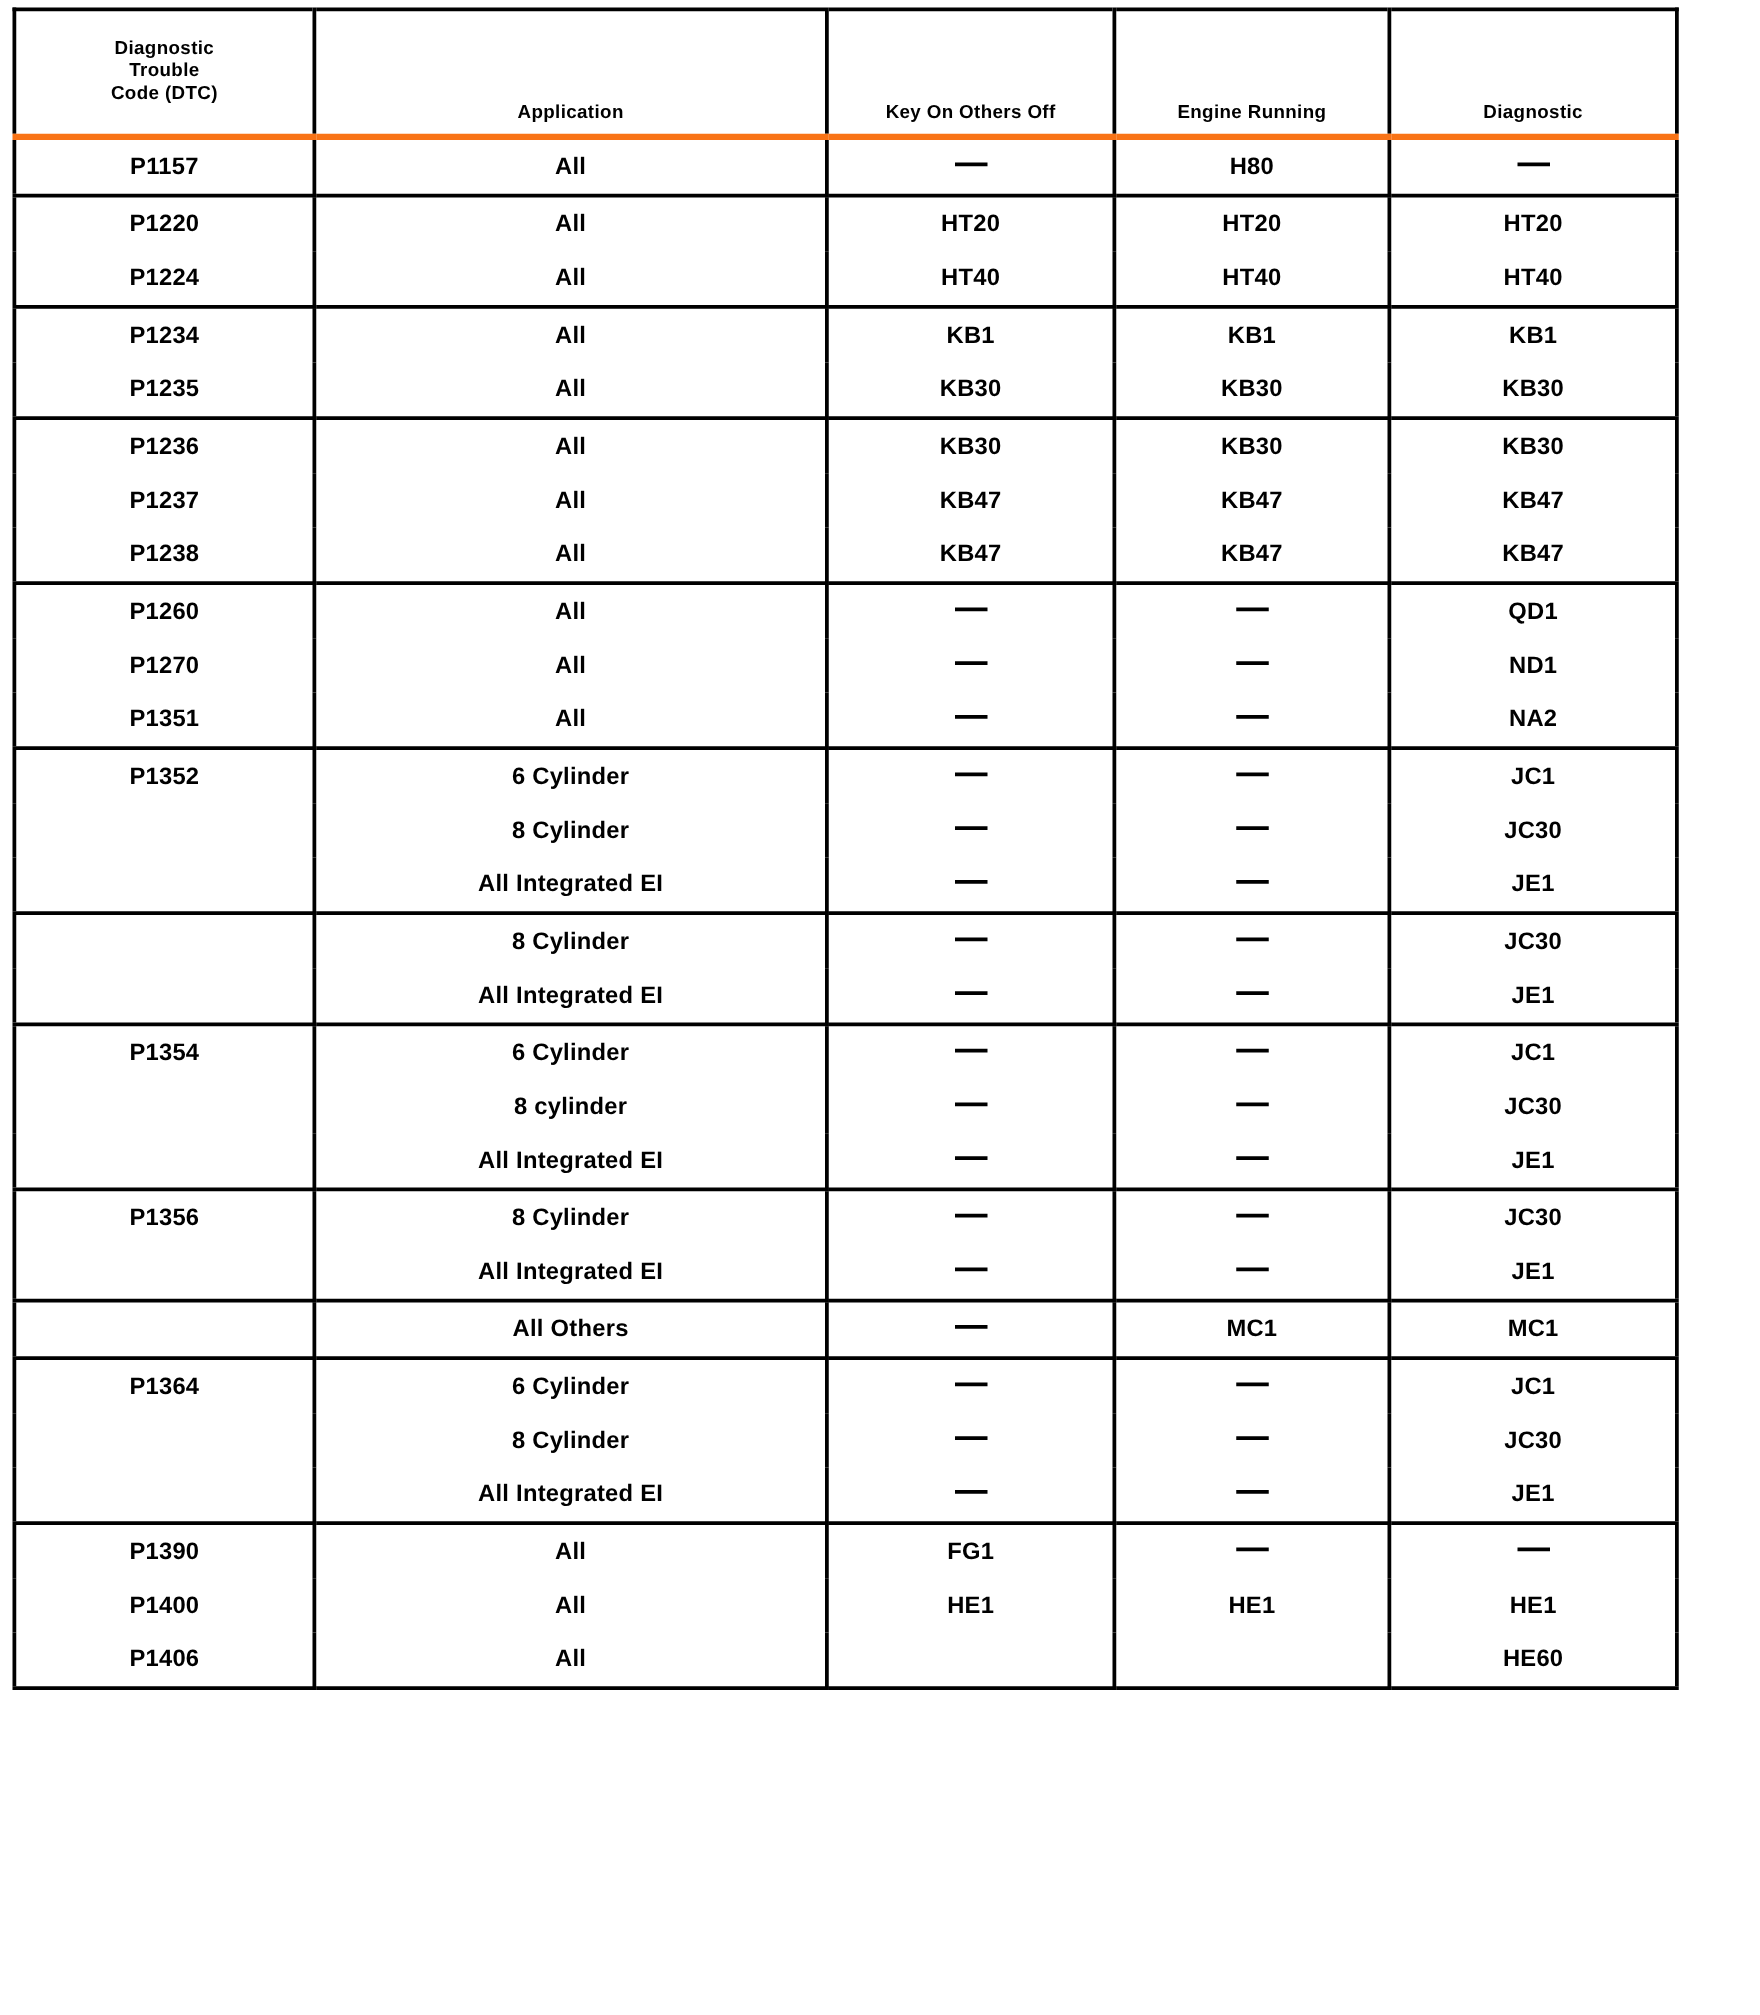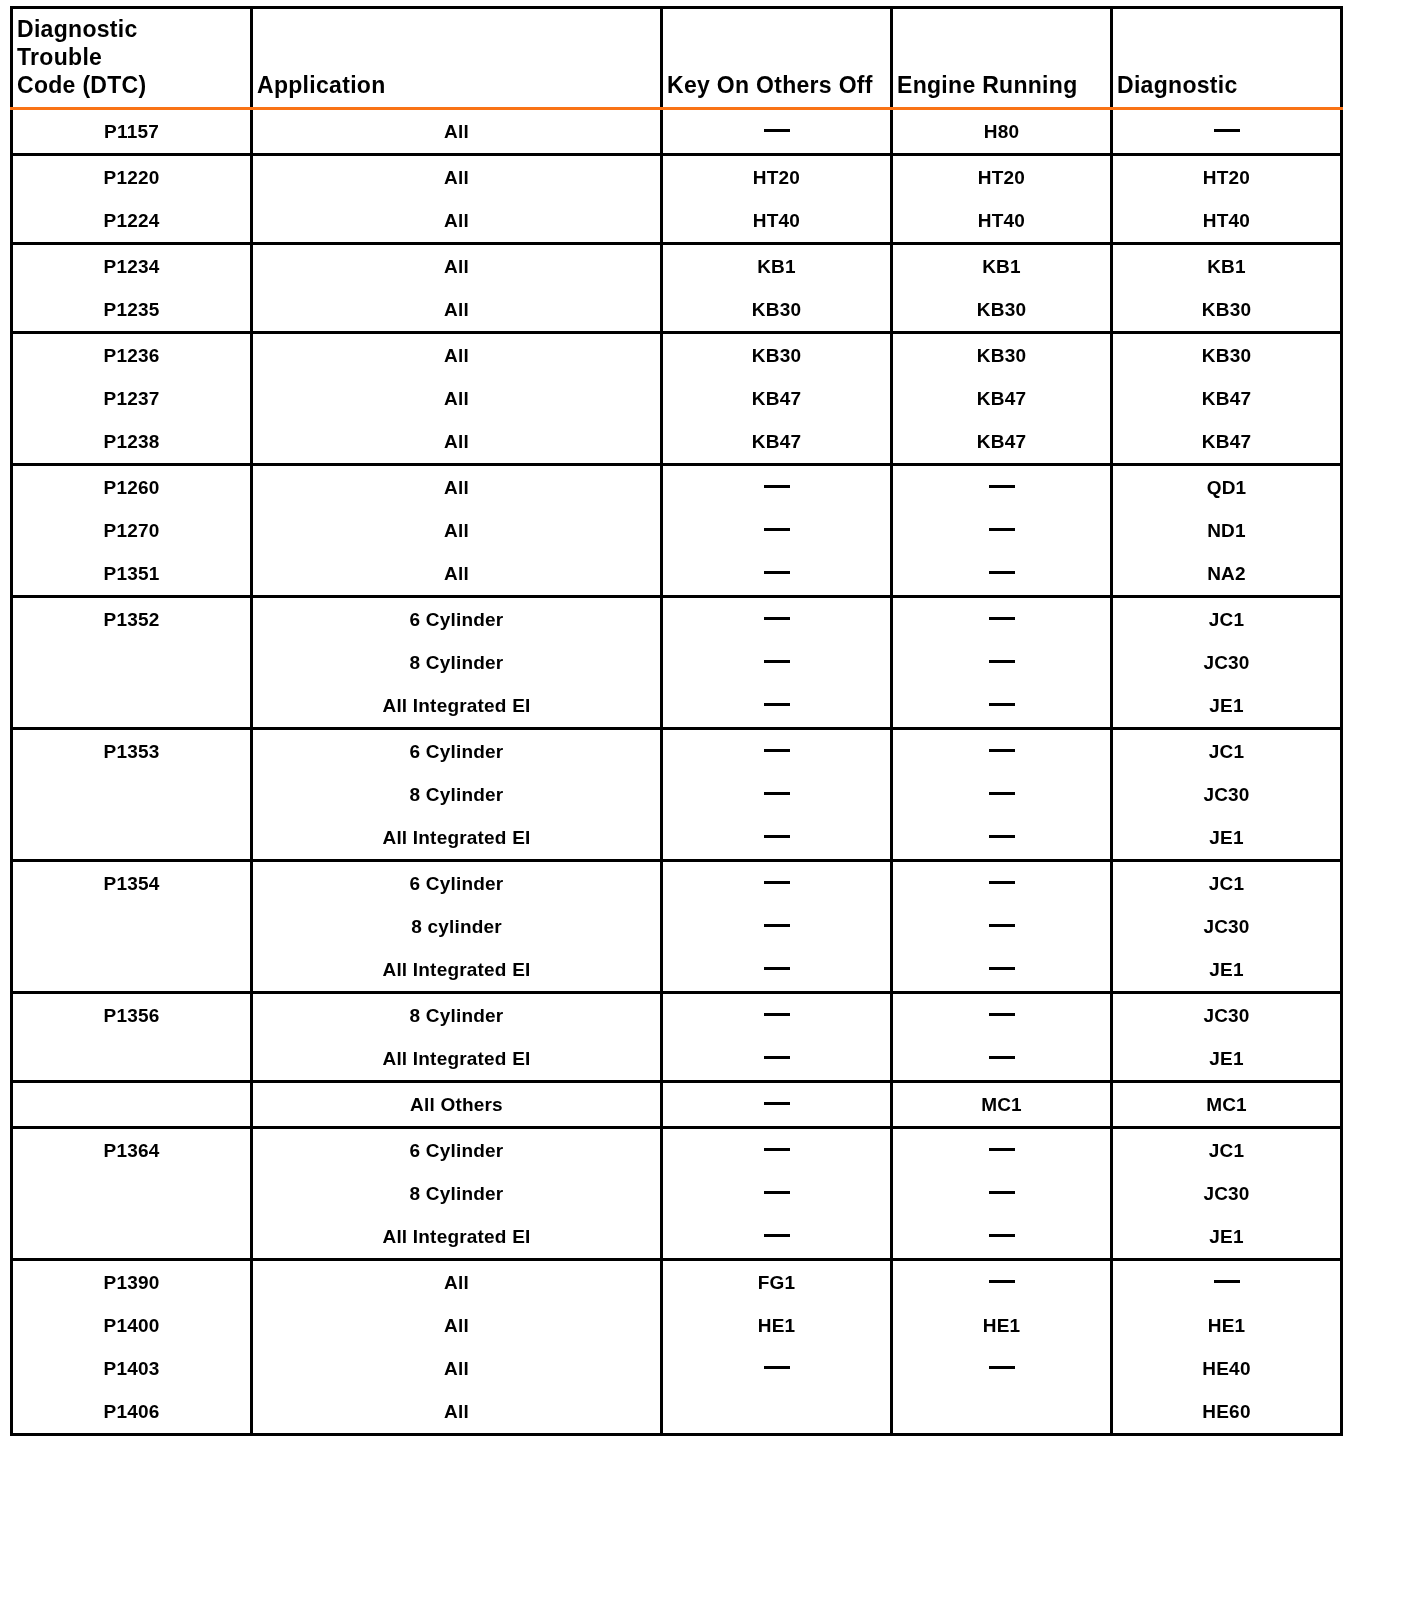--- a/index.html
+++ b/index.html
@@ -40,24 +40,24 @@
   
   table.dtc-table {
     border-left: 3px solid #000;
     border-right: 3px solid #000;
     border-top: 3px solid #000;
     border-bottom: 3px solid #000;
   }
 
   th.hdr {
     border-right: 3px solid #000;
-    border-bottom: 3px solid #f97316;
-    font-size: 23px;
+    border-bottom: 5px solid #f97316;
+    font-size: 15px;
     font-weight: bold;
-    text-align: left;
+    text-align: center;
     vertical-align: bottom;
     padding: 6px 4px 8px 4px;
     height: 84px;
     letter-spacing: 0.3px;
     line-height: 1.22;
   }
   th.hdr.last { border-right: none; }
   th.hdr.dtc  { vertical-align: middle; }
 
   tbody tr td {
@@ -207,27 +207,20 @@
           <td class="last">JC30</td>
         </tr>
         <tr class="group-end">
           <td></td>
           <td>All Integrated EI</td>
           <td><span class="dash"></span></td>
           <td><span class="dash"></span></td>
           <td class="last">JE1</td>
         </tr>
         <tr>
-          <td>P1353</td>
-          <td>6 Cylinder</td>
-          <td><span class="dash"></span></td>
-          <td><span class="dash"></span></td>
-          <td class="last">JC1</td>
-        </tr>
-        <tr>
           <td></td>
           <td>8 Cylinder</td>
           <td><span class="dash"></span></td>
           <td><span class="dash"></span></td>
           <td class="last">JC30</td>
         </tr>
         <tr class="group-end">
           <td></td>
           <td>All Integrated EI</td>
           <td><span class="dash"></span></td>
@@ -304,27 +297,20 @@
           <td><span class="dash"></span></td>
           <td class="last"><span class="dash"></span></td>
         </tr>
         <tr>
           <td>P1400</td>
           <td>All</td>
           <td>HE1</td>
           <td>HE1</td>
           <td class="last">HE1</td>
         </tr>
-        <tr>
-          <td>P1403</td>
-          <td>All</td>
-          <td><span class="dash"></span></td>
-          <td><span class="dash"></span></td>
-          <td class="last">HE40</td>
-        </tr>
         <tr class="group-end">
           <td>P1406</td>
           <td>All</td>
           <td></td>
           <td></td>
           <td class="last">HE60</td>
         </tr>
       </tbody>
   </table>
 

